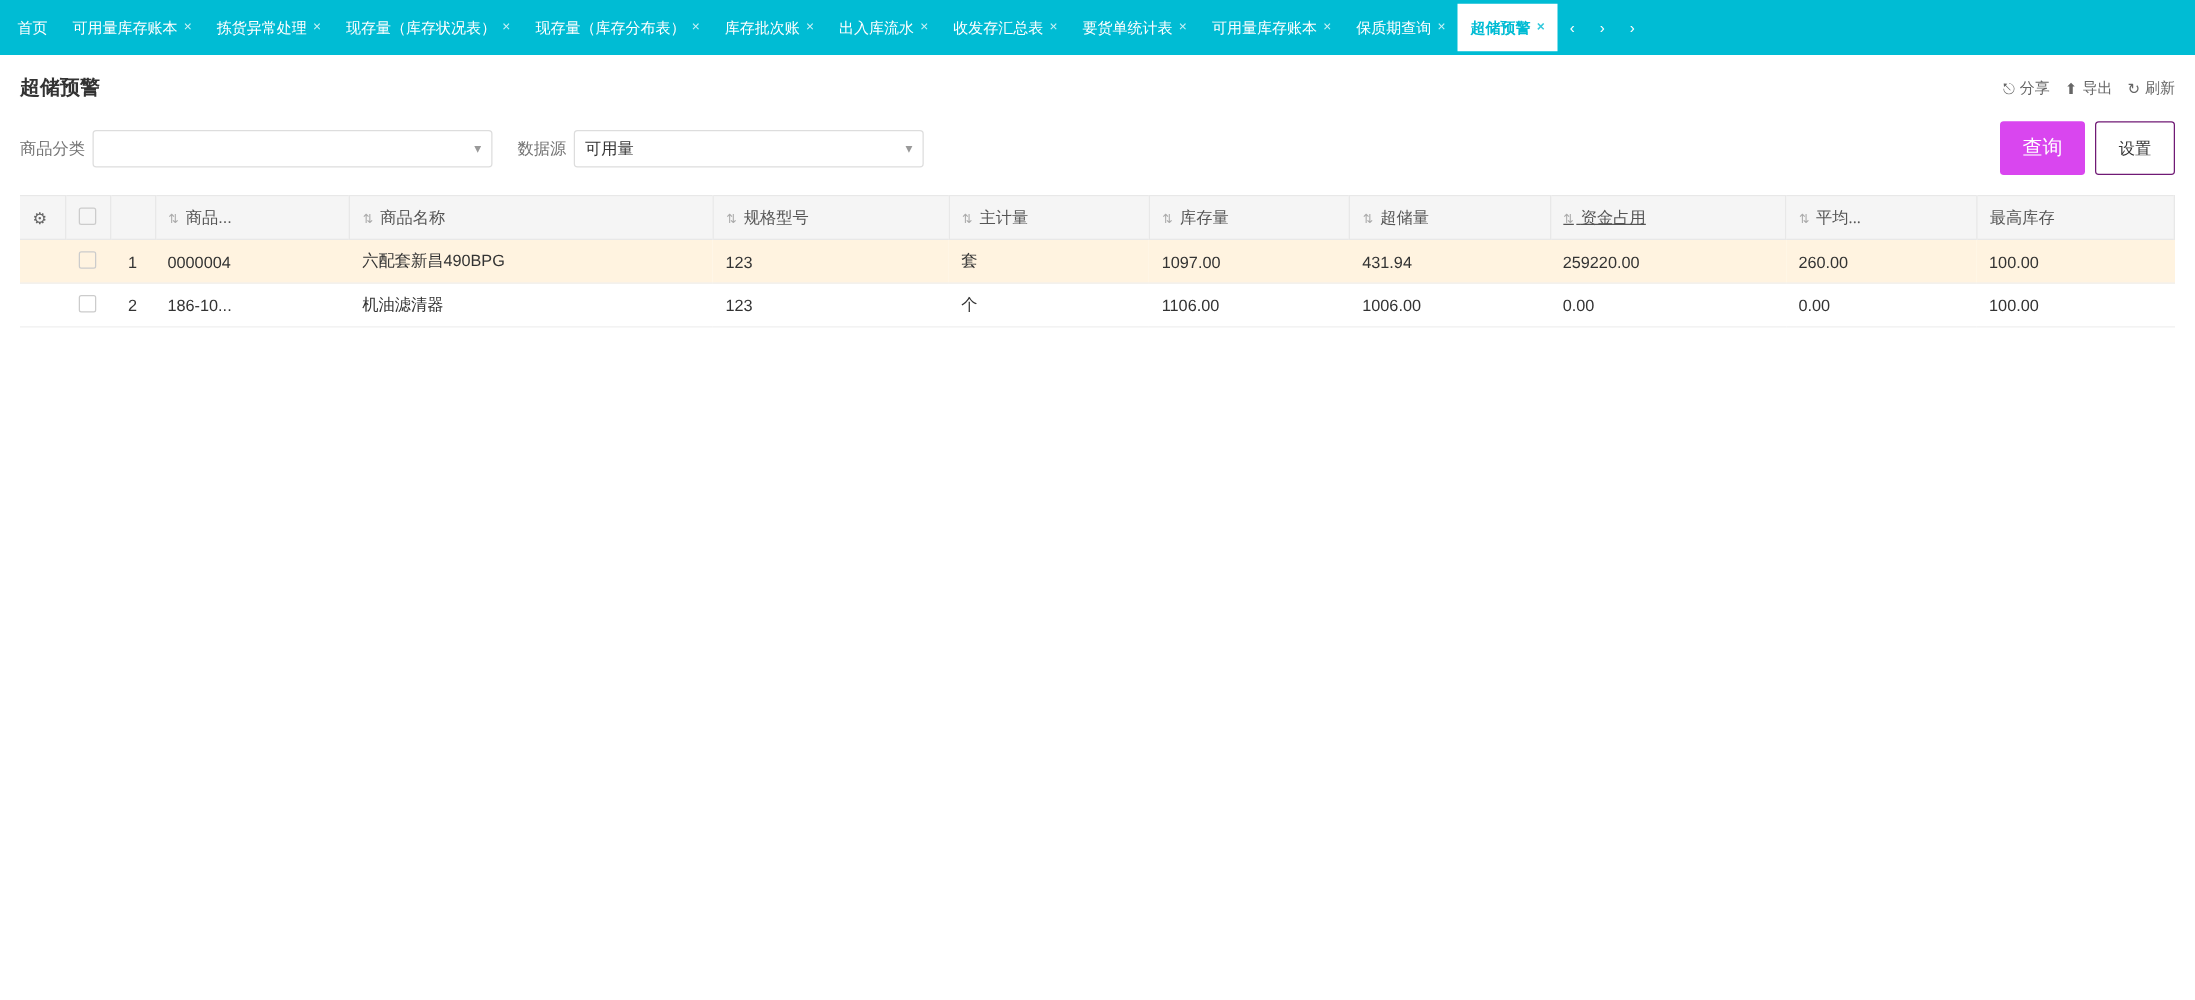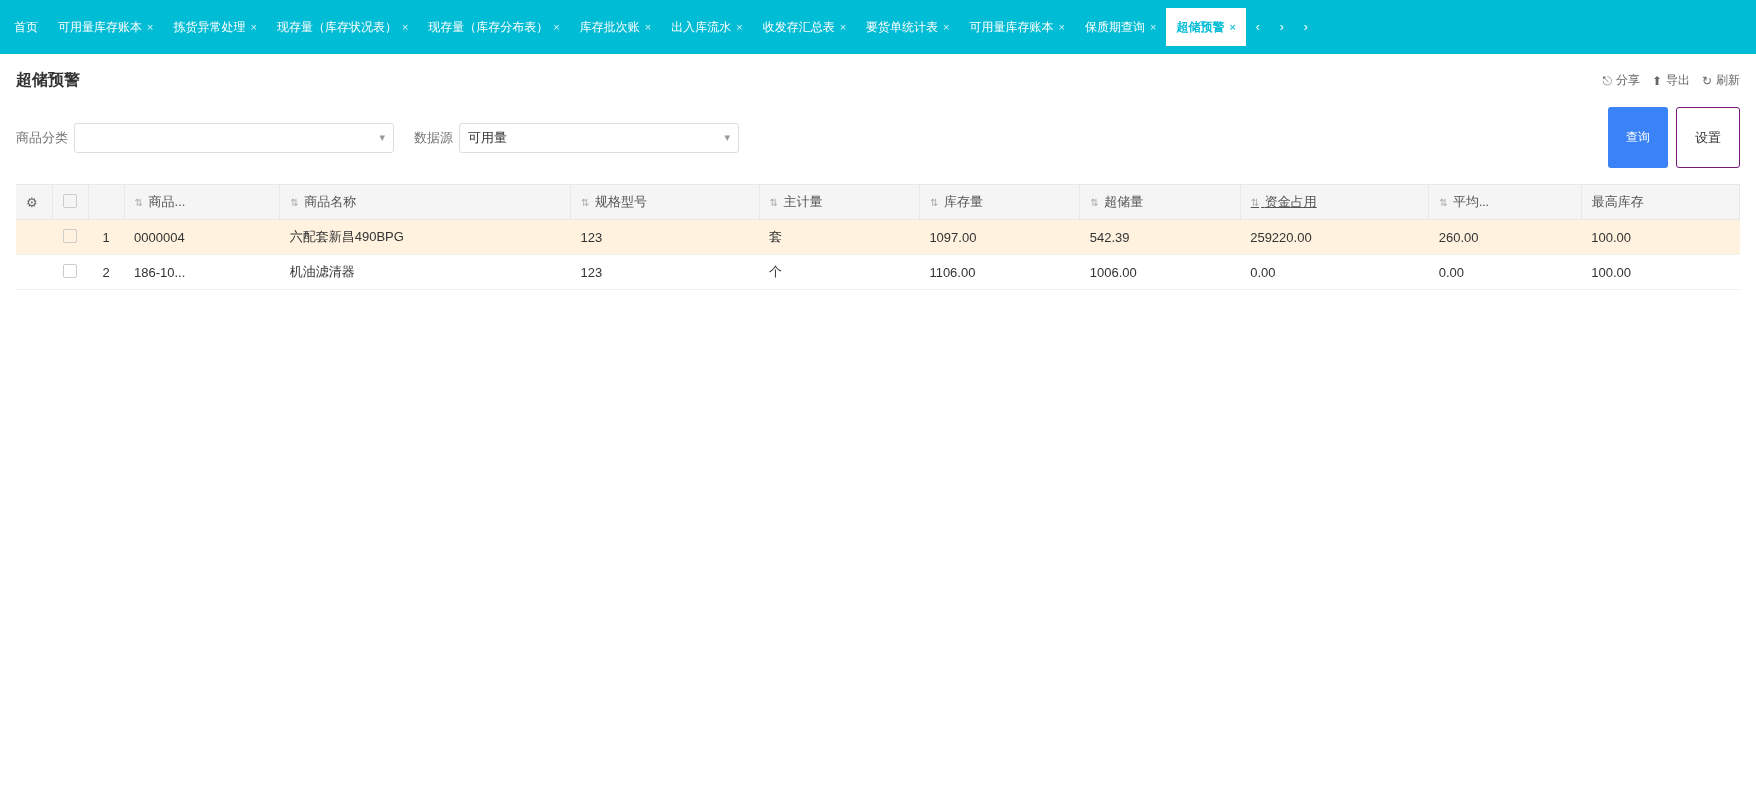--- a/index.html
+++ b/index.html
@@ -3,21 +3,21 @@
   <meta charset="utf-8">
   <style>
     * { box-sizing: border-box; margin: 0; padding: 0; }
     body { font-family: "Microsoft YaHei", Arial, sans-serif; font-size: 13px; background: #f5f5f5; color: #333; }
 
     
     .top-nav {
       display: flex;
       align-items: center;
       background: #00bcd4;
-      height: 54px;
+      height: 44px;
       padding: 0 4px;
       overflow: hidden;
     }
     .nav-item {
       display: flex;
       align-items: center;
       padding: 0 10px;
       height: 38px;
       color: #fff;
       font-size: 12px;
@@ -106,27 +106,27 @@
       height: 30px;
       justify-content: space-between;
     }
     .filter-select .chevron { color: #999; font-size: 11px; }
     .filter-actions {
       margin-left: auto;
       display: flex;
       gap: 8px;
     }
     .btn-query {
-      background: #3b82f6;
+      background: #d946ef;
       color: #fff;
       border: none;
       border-radius: 3px;
-      padding: 22px 18px;
-      cursor: pointer;
-      font-size: 12px;
+      padding: 11px 18px;
+      cursor: pointer;
+      font-size: 16px;
     }
     .btn-settings {
       background: #fff;
       color: #333;
       border: 1px solid #701a75;
       border-radius: 3px;
       padding: 6px 18px;
       cursor: pointer;
       font-size: 13px;
     }
@@ -334,21 +334,21 @@
     <td class="row-num"></td>
     <td class="checkbox-cell">
       <span class="checkbox"></span>
     </td>
     <td class="row-num">1</td>
     <td>0000004</td>
     <td>六配套新昌490BPG</td>
     <td>123</td>
     <td>套</td>
     <td>1097.00</td>
-    <td>542.39</td>
+    <td>431.94</td>
     <td>259220.00</td>
     <td>260.00</td>
     <td>100.00</td>
   </tr>
         <tr>
     <td class="row-num"></td>
     <td class="checkbox-cell">
       <span class="checkbox"></span>
     </td>
     <td class="row-num">2</td>

